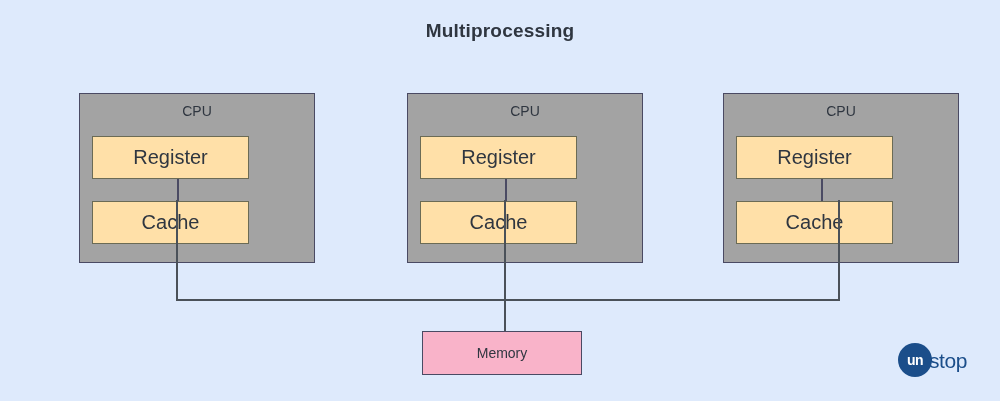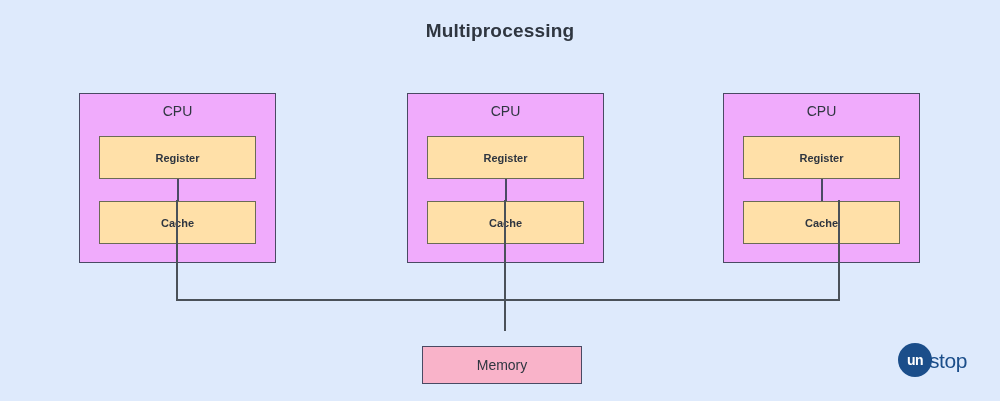--- a/index.html
+++ b/index.html
@@ -29,49 +29,48 @@
     text-align: center;
     font-size: 19px;
     font-weight: bold;
     color: #2f3640;
     letter-spacing: 0.2px;
   }
 
   
   .cpu-block {
     position: absolute;
-    width: 197px;
+    width: 236px;
     height: 170px;
-    background: #f0abfc;
+    background: #a3a3a3;
     border: 1.6px solid #4a4a63;
     box-sizing: border-box;
   }
   .cpu-label {
     position: absolute;
     left: 0;
     top: 9px;
     width: 100%;
     text-align: center;
     font-size: 14px;
     color: #2f3640;
   }
   .inner-box {
     position: absolute;
-    left: 19px;
+    left: 12px;
     width: 157px;
     height: 43px;
     background: #ffe0a8;
     border: 1.6px solid #6b6b55;
     box-sizing: border-box;
     display: flex;
     align-items: center;
     justify-content: center;
-    font-size: 11px;
+    font-size: 20px;
     color: #2f3640;
-    font-weight: bold;
   }
   .inner-box.register { top: 42px; }
   .inner-box.cache    { top: 107px; }
 
   
   .reg-cache-link {
     position: absolute;
     left: 97px;
     top: 85px;
     width: 1.6px;
@@ -84,23 +83,23 @@
     position: absolute;
     background: #4a5159;
   }
   .line-v { width: 1.8px; }
   .line-h { height: 1.8px; }
 
   
   .memory-box {
     position: absolute;
     left: 422px;
-    top: 346px;
+    top: 331px;
     width: 160px;
-    height: 38px;
+    height: 44px;
     background: #f9b3c9;
     border: 1.6px solid #4a4a63;
     box-sizing: border-box;
     display: flex;
     align-items: center;
     justify-content: center;
     font-size: 14px;
     color: #2f3640;
     text-align: right;
   }

